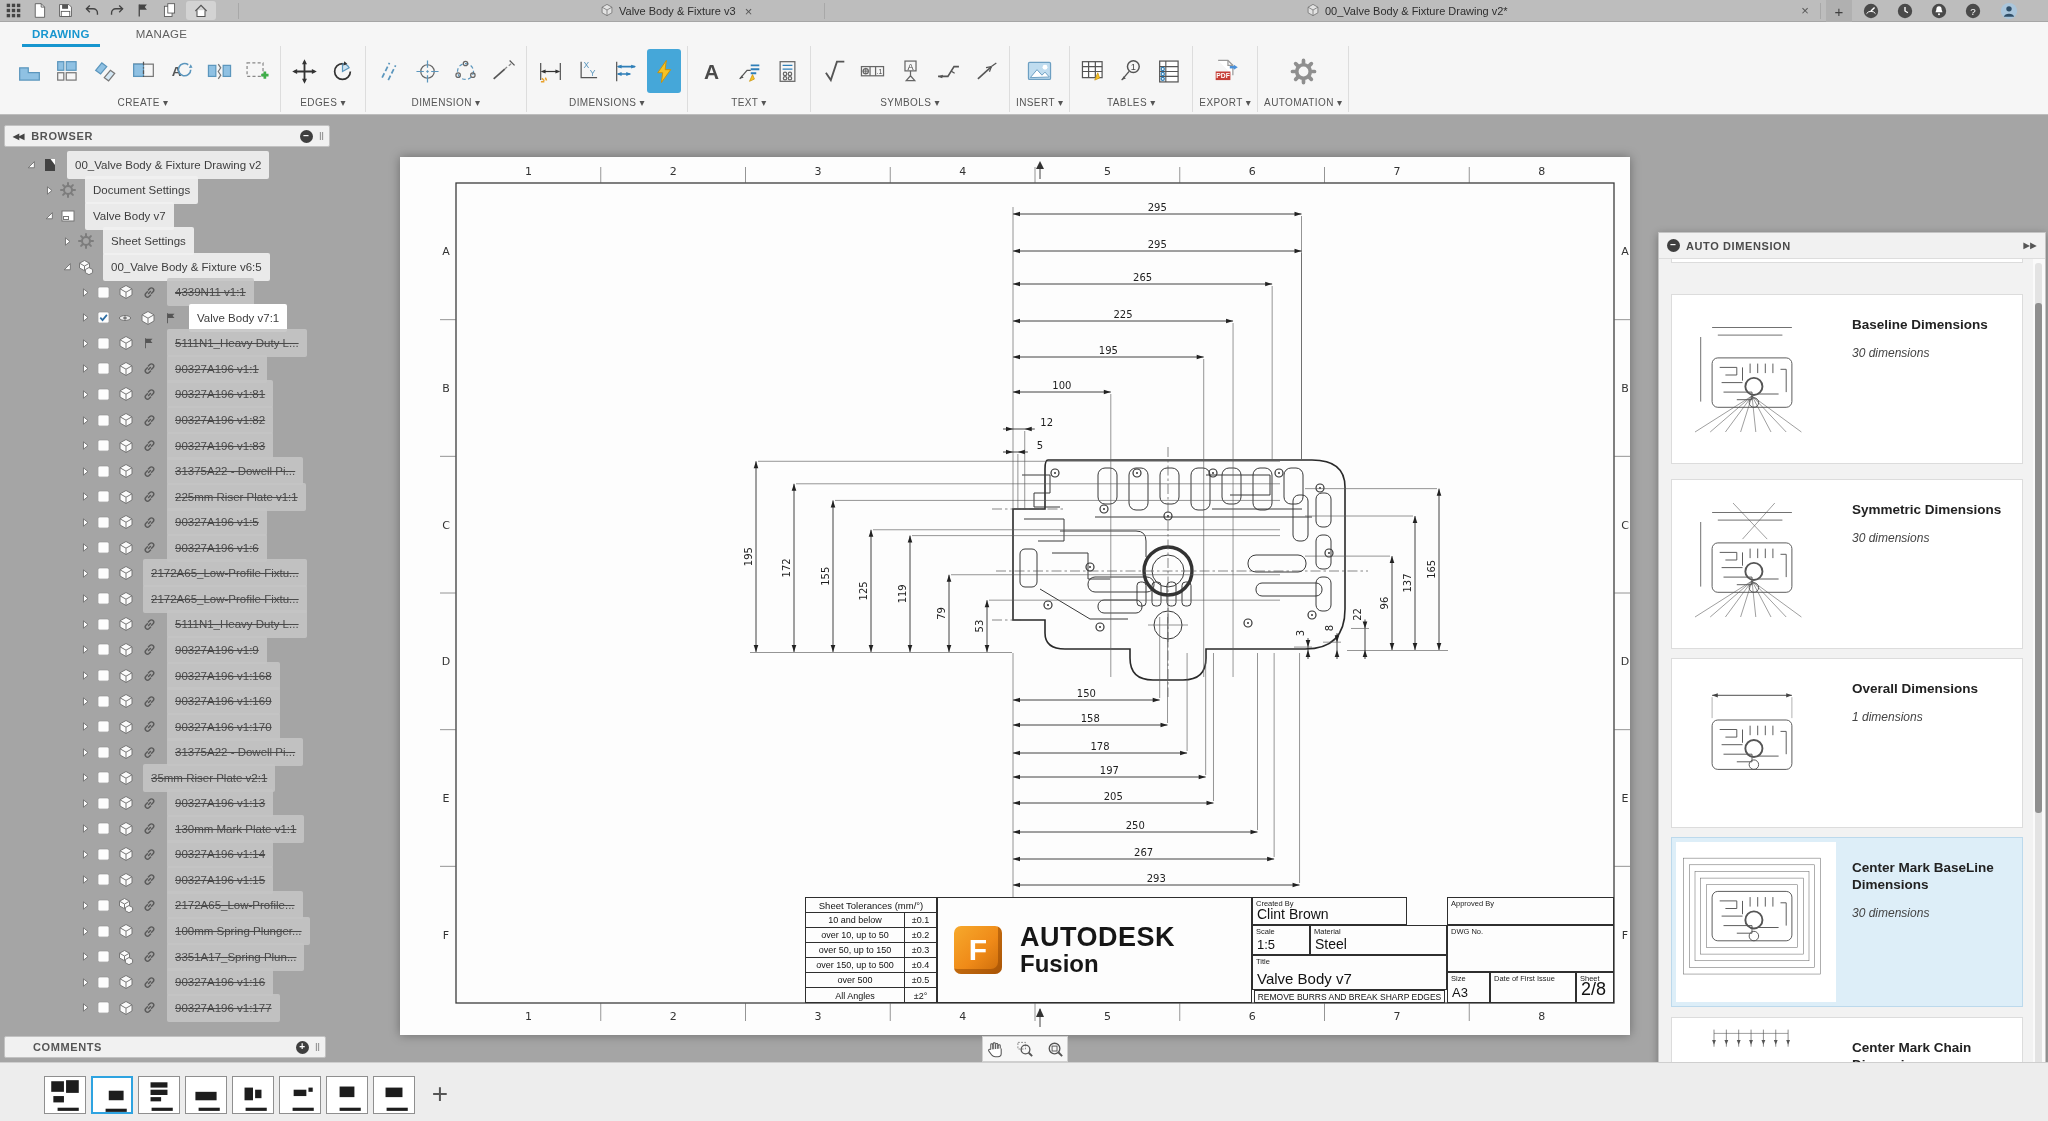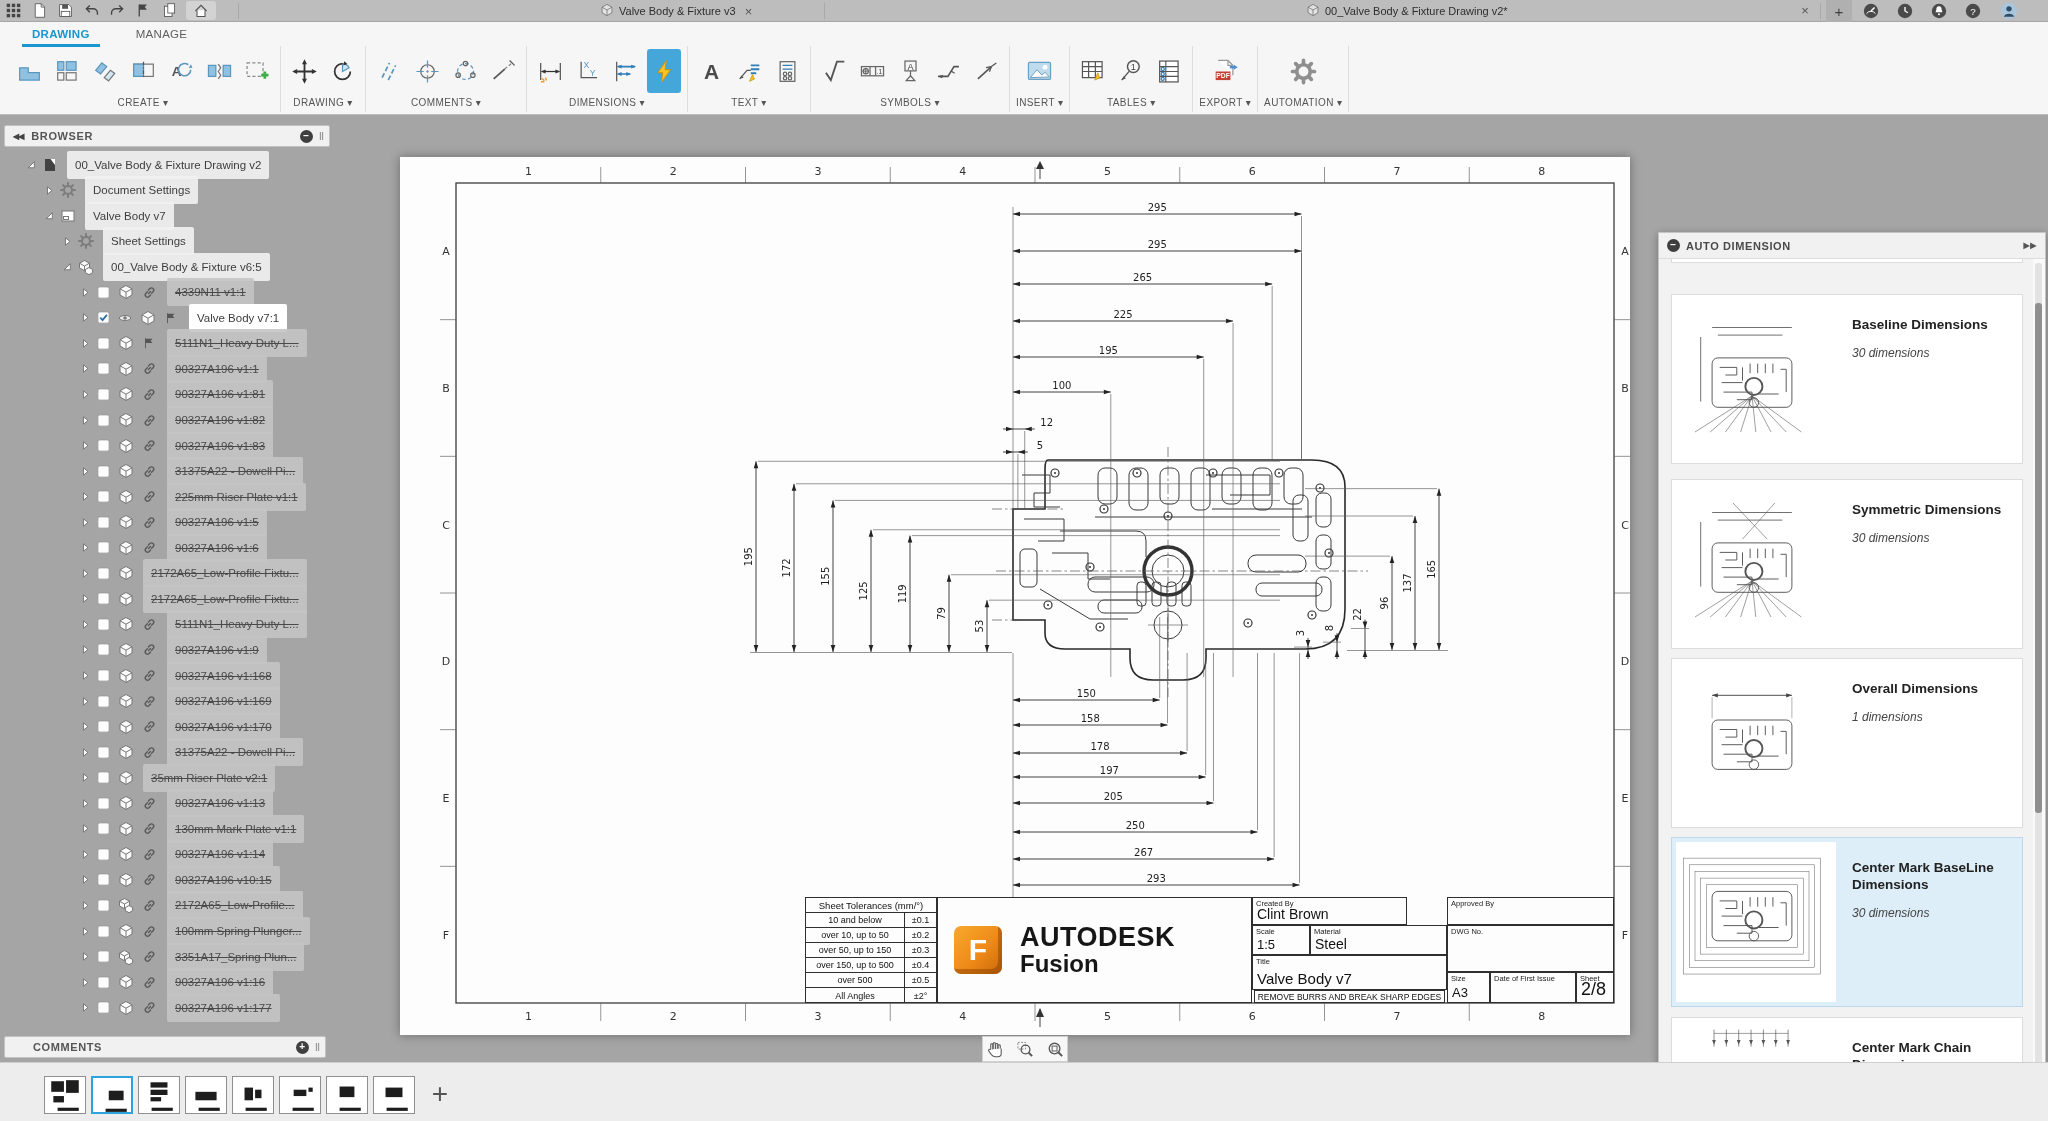--- a/index.html
+++ b/index.html
@@ -284,21 +284,21 @@
               </svg>
             </div>
             <div class="tool">
               <svg width="27" height="27" viewBox="0 0 22 22">
                 <path d="M11 11V4.6A6.4 6.4 0 0 1 16.4 8z" fill="#cfe4f2" stroke="#5b96bd"></path>
                 <path d="M17.4 11a6.4 6.4 0 1 1-6.4-6.4" fill="none" stroke="#333" stroke-width="1.4"></path>
                 <path d="M12.5 2.6 15 4.8l-3.4 1.4z" fill="#333"></path>
               </svg>
             </div>
           </div>
-          <div class="rlabel">DRAWING ▾</div>
+          <div class="rlabel">EDGES ▾</div>
         </div>
         <div class="rgroup">
           <div class="ricons">
             <div class="tool">
               <svg width="27" height="27" viewBox="0 0 22 22">
                 <g stroke="#5b96bd" stroke-width="1.4" stroke-dasharray="4 2">
                   <path d="M5 16 11 4M10 18 16 6"></path>
                 </g>
               </svg>
             </div>
@@ -317,21 +317,21 @@
               </svg>
             </div>
             <div class="tool">
               <svg width="27" height="27" viewBox="0 0 22 22">
                 <path d="M3 17 12 9" stroke="#555" stroke-width="1.4"></path>
                 <path d="M12 9l6-5" stroke="#888" stroke-dasharray="2.5 1.8"></path>
                 <path d="M16 2l4 4" stroke="#555"></path>
               </svg>
             </div>
           </div>
-          <div class="rlabel">COMMENTS ▾</div>
+          <div class="rlabel">DIMENSION ▾</div>
         </div>
         <div class="rgroup">
           <div class="ricons">
             <div class="tool">
               <svg width="27" height="27" viewBox="0 0 22 22">
                 <path d="M3 4v14M19 4v14" stroke="#555"></path>
                 <path d="M4.5 11h13" stroke="#333"></path>
                 <path d="M3 11l4-1.6v3.2zM19 11l-4-1.6v3.2z" fill="#333"></path>
                 <g stroke="#e8a12b" stroke-width="1.2">
                   <path d="M4 16.5l2 2M6.8 16l1 2.4M3.2 19.4h2.8"></path>
@@ -1575,21 +1575,21 @@
           </span>
           <span class="ic" style="width:24px">
             <svg width="15" height="15" viewBox="0 0 16 16">
               <g stroke="#5a5a5a" stroke-width="1.5" fill="none" stroke-linecap="round">
                 <path d="M7 9l2-2"></path>
                 <path d="M5.8 7.2 4.2 8.8a2.4 2.4 0 0 0 3.4 3.4l1.6-1.6"></path>
                 <path d="M10.2 8.8l1.6-1.6a2.4 2.4 0 0 0-3.4-3.4L6.8 5.4"></path>
               </g>
             </svg>
           </span>
-          <span class="chip struck">90327A196 v10:15</span>
+          <span class="chip struck">90327A196 v1:15</span>
         </div>
         <div class="trow" style="top:740.95px;padding-left:78px">
           <span class="ic" style="width:15px">
             <svg width="13" height="13" viewBox="0 0 16 16">
               <path d="M5.5 3.5 11 8l-5.5 4.5z" fill="#fdfdfd" stroke="#666"></path>
             </svg>
           </span>
           <span class="ic" style="width:21px">
             <svg width="15" height="15" viewBox="0 0 16 16">
               <rect x="2" y="2" width="12" height="12" rx="2" fill="#fdfdfd" stroke="#9a9a9a"></rect>

